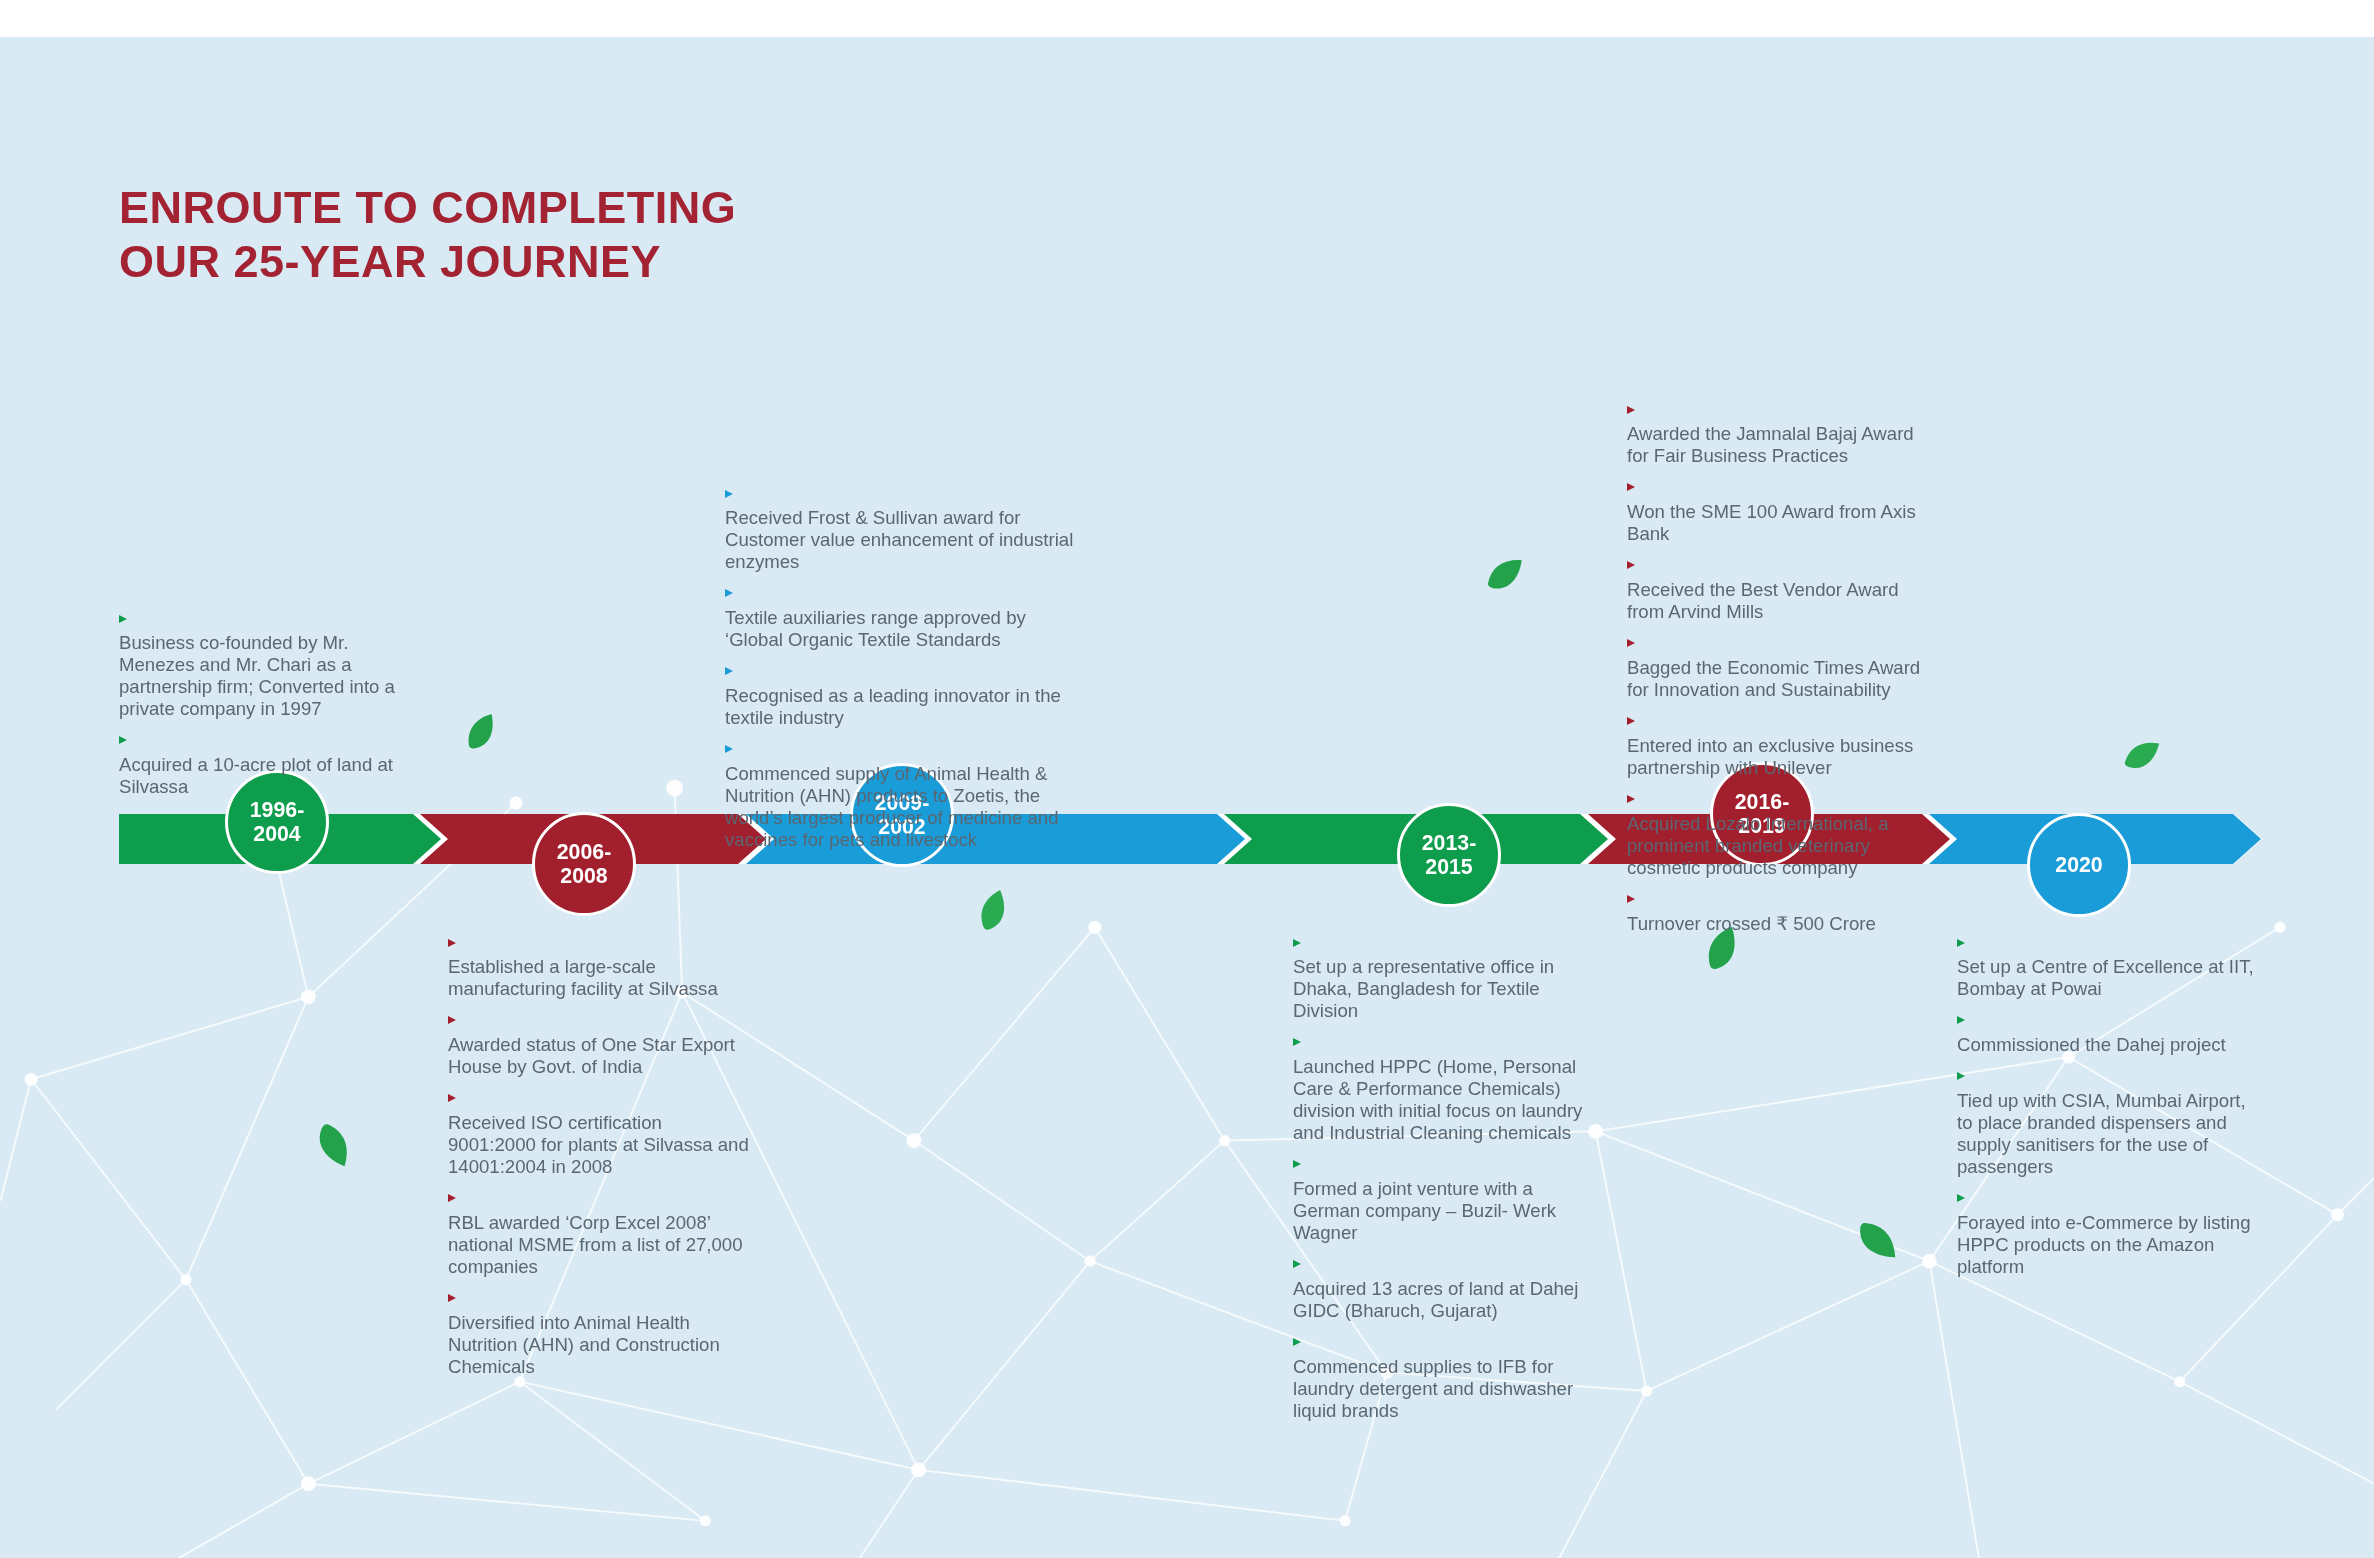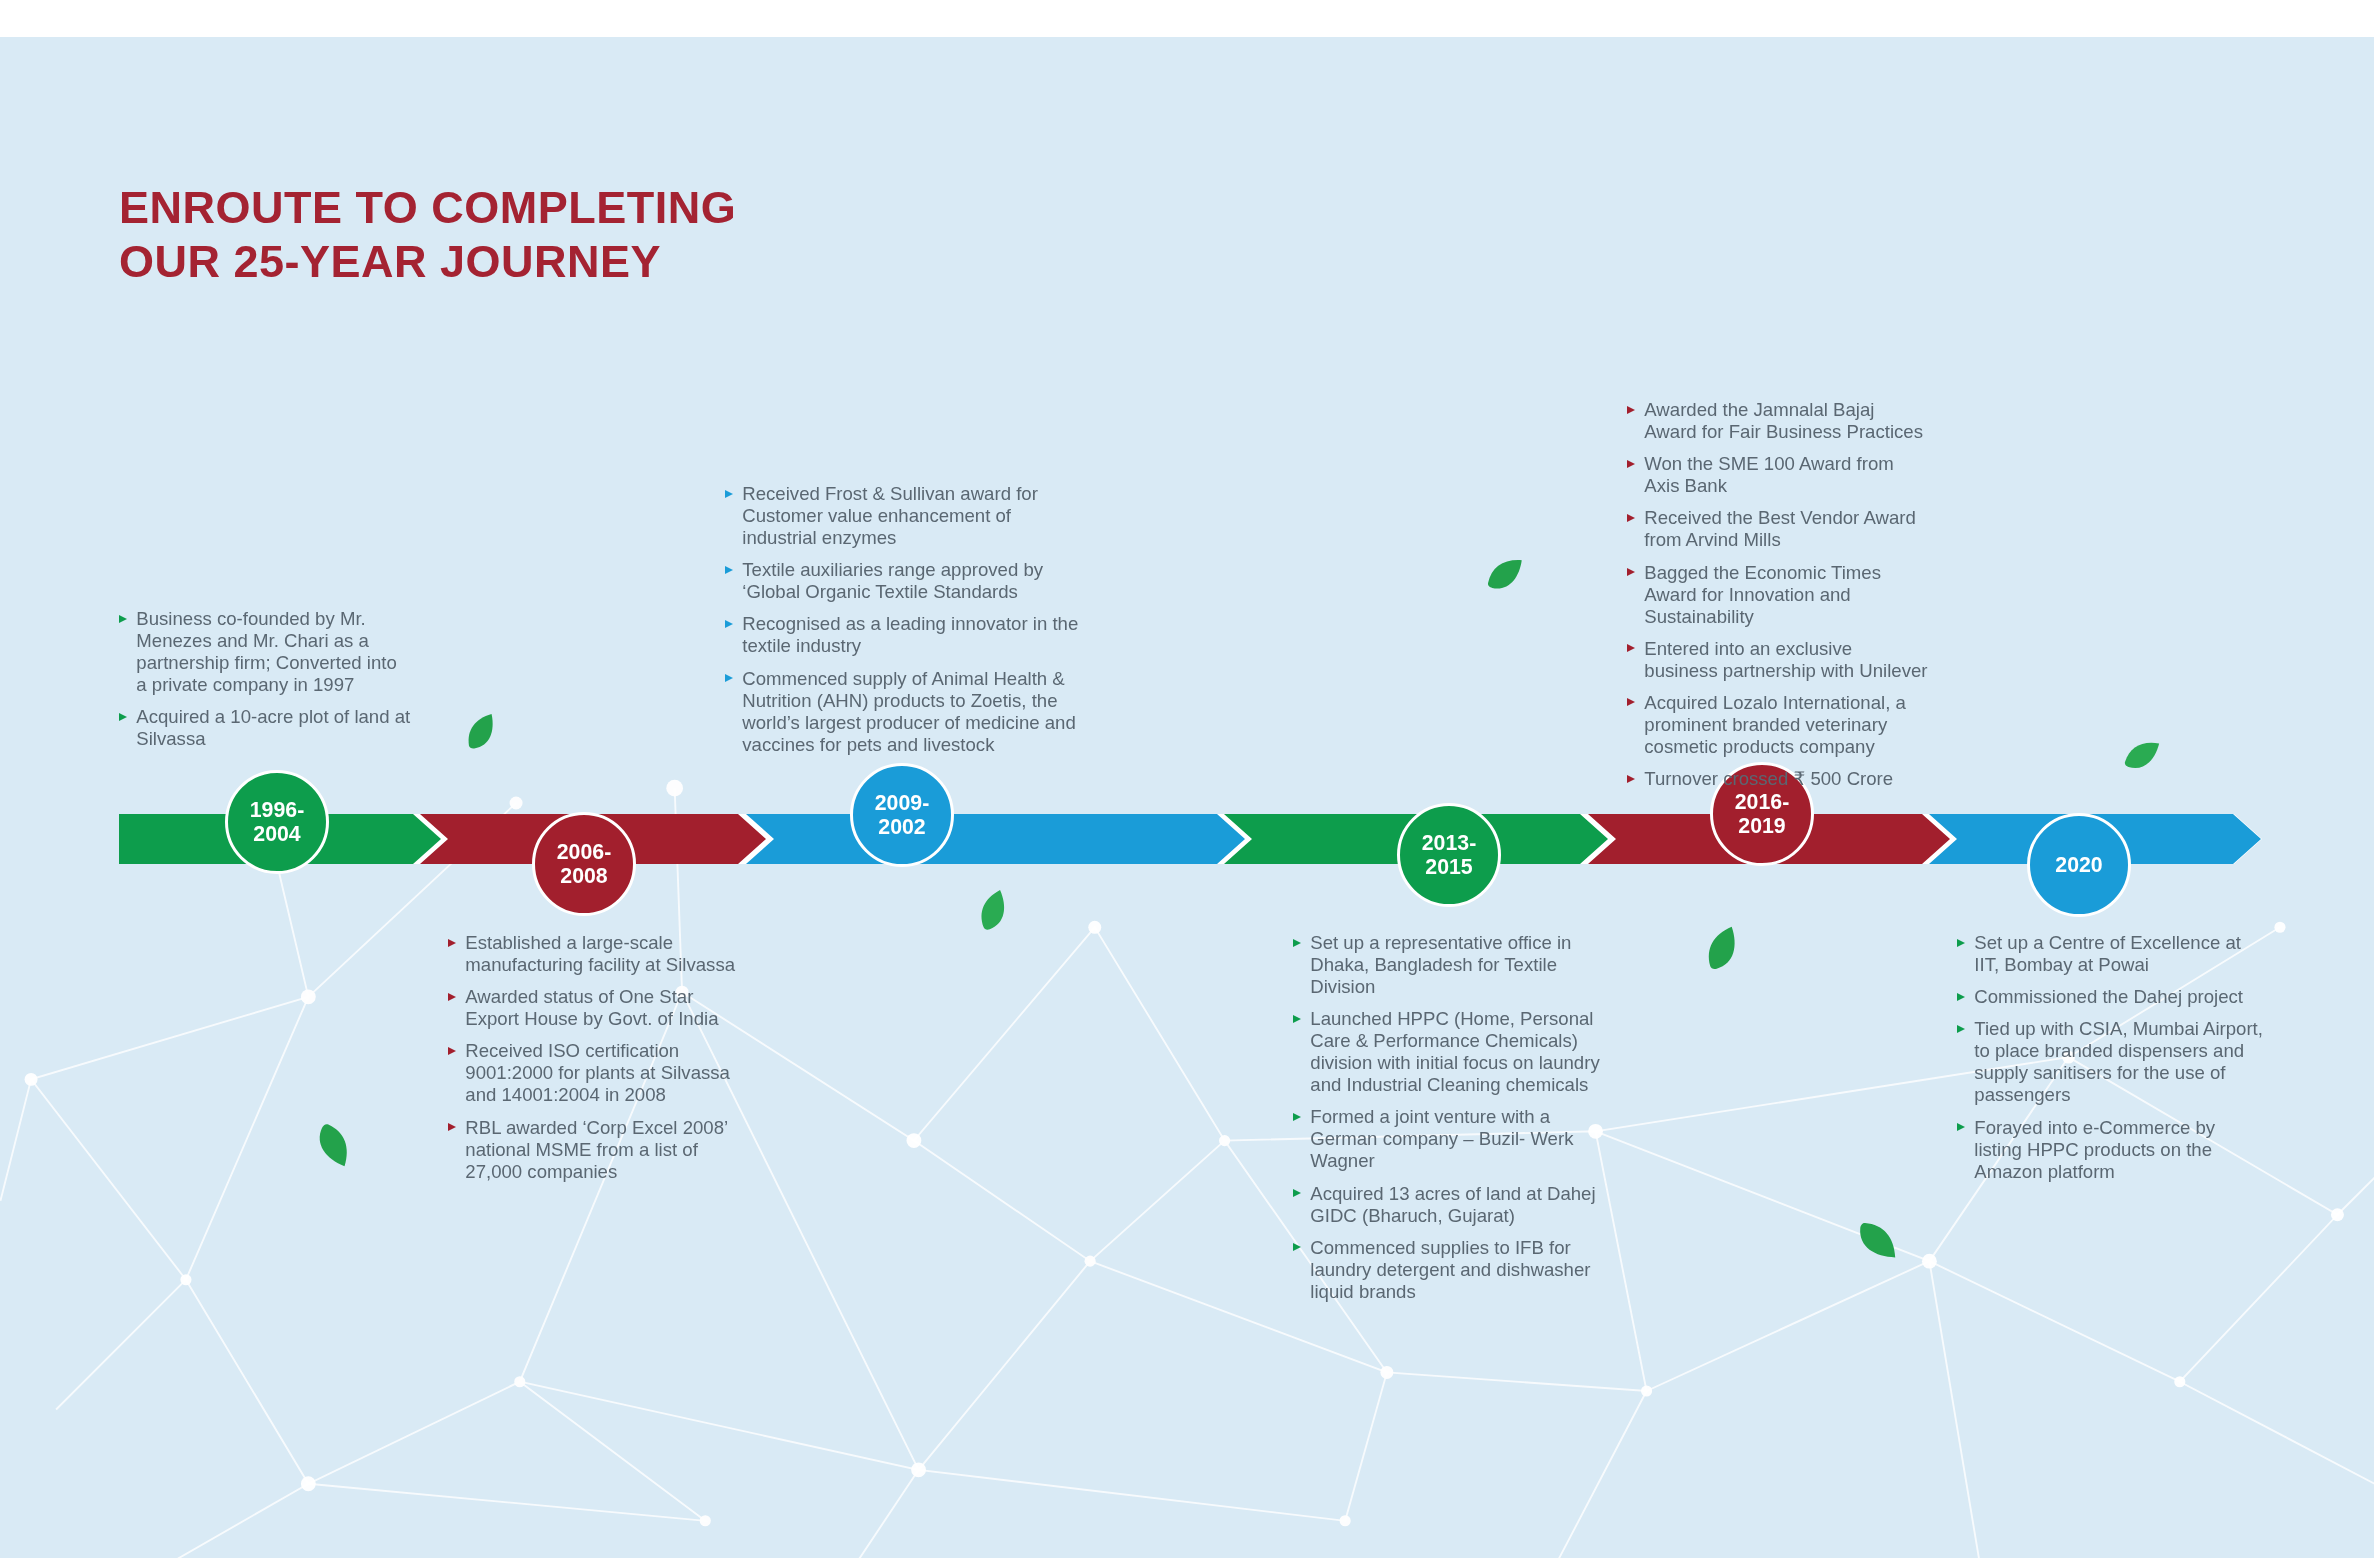--- a/index.html
+++ b/index.html
@@ -14,21 +14,21 @@
   .network{position:absolute;left:0;top:0;z-index:0;pointer-events:none;}
   .leaf{position:absolute;z-index:1;}
 
   
   .title{position:absolute;left:119px;top:144px;margin:0;
     font-size:45px;line-height:54px;font-weight:bold;letter-spacing:0.5px;
     color:var(--title_red,#a42332);z-index:4;}
 
   
   .col{position:absolute;z-index:4;}
-  .item{display:flex;gap:9.3px;margin-bottom:10.2px;}
+  .item{display:flex;gap:9.3px;margin-bottom:10.2px;flex-direction:column;}
   .item p{margin:0;font-size:18.6px;line-height:22px;color:var(--text,#5a6772);}
   .bullet{width:0;height:0;border-style:solid;border-width:4.6px 0 4.6px 8.3px;
     border-color:transparent;border-left-color:currentColor;margin-top:6.5px;flex:none;}
   .bullet.green{color:var(--green,#0d9d4c);}
   .bullet.red{color:var(--red,#a21f2d);}
   .bullet.blue{color:var(--blue,#1a9cd8);}
 
   .col-1996{left:119px;top:571px;width:293px;}
   .col-2009{left:725px;top:446px;width:356px;}
   .col-2016{left:1627px;top:362px;width:302px;}
@@ -238,20 +238,24 @@
       <p>Awarded status of One Star Export House by Govt. of India</p>
     </div>
     <div class="item">
       <span class="bullet red"></span>
       <p>Received ISO certification 9001:2000 for plants at Silvassa and 14001:2004 in 2008</p>
     </div>
     <div class="item">
       <span class="bullet red"></span>
       <p>RBL awarded ‘Corp Excel 2008’ national MSME from a list of 27,000 companies</p>
     </div>
+    <div class="item">
+      <span class="bullet red"></span>
+      <p>Diversified into Animal Health Nutrition (AHN) and Construction Chemicals</p>
+    </div>
   </div>
 
   <div class="col col-2013">
     <div class="item">
       <span class="bullet green"></span>
       <p>Set up a representative office in Dhaka, Bangladesh for Textile Division</p>
     </div>
     <div class="item">
       <span class="bullet green"></span>
       <p>Launched HPPC (Home, Personal Care &amp; Performance Chemicals) division with initial focus on laundry and Industrial Cleaning chemicals</p>

